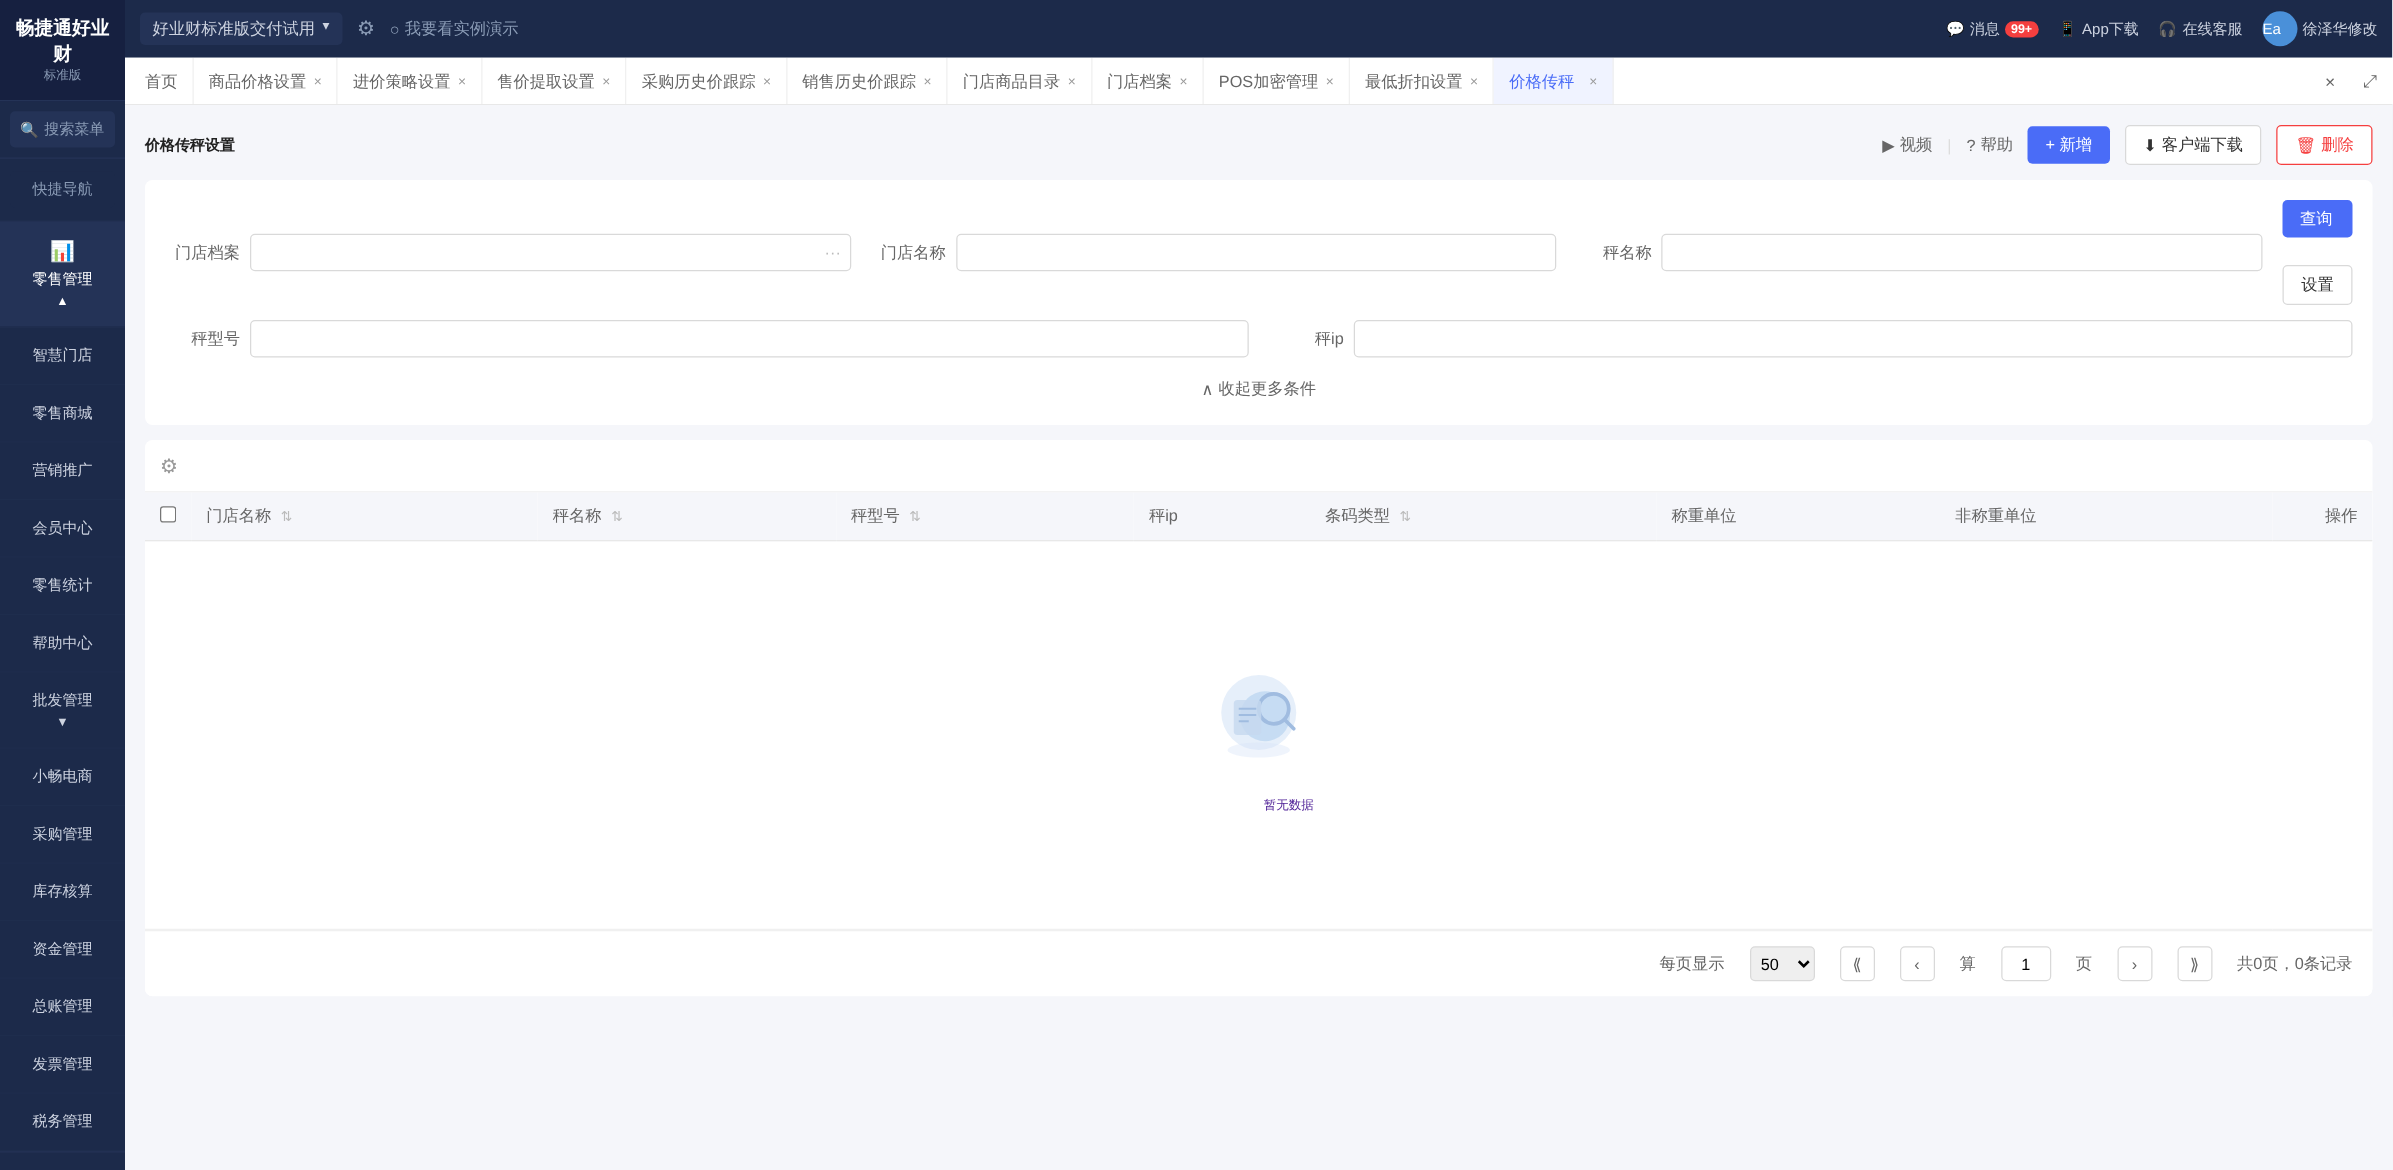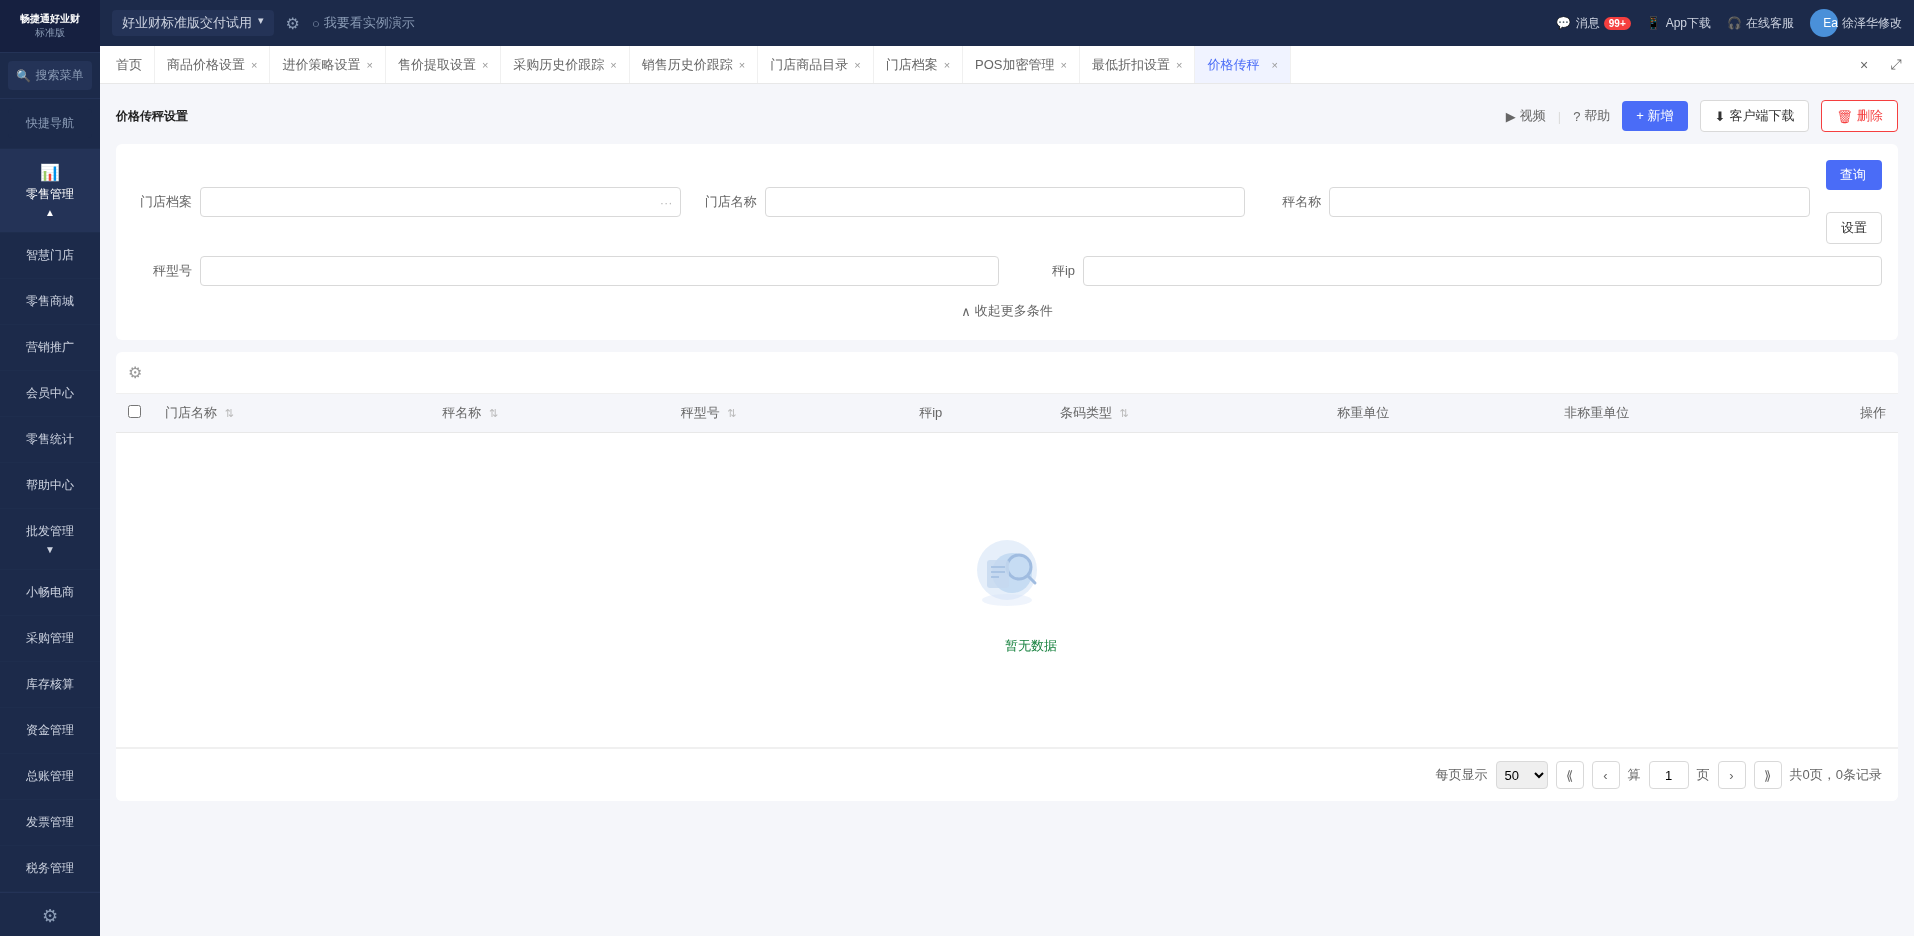--- a/index.html
+++ b/index.html
@@ -4,21 +4,21 @@
   <style>
     * { box-sizing: border-box; margin: 0; padding: 0; }
     body { font-family: 'Microsoft YaHei', Arial, sans-serif; font-size: 13px; background: #f0f2f5; color: #333; overflow: hidden; height: 936px; }
 
     
     .app-layout { display: flex; height: 100%; }
 
     
     .sidebar { width: 100px; background: #1c2a4a; color: #cdd3e0; display: flex; flex-direction: column; flex-shrink: 0; }
     .sidebar-logo { padding: 12px 8px; background: #162040; text-align: center; font-size: 11px; color: #a0a8be; line-height: 1.4; border-bottom: 1px solid #243357; }
-    .sidebar-logo .logo-title { font-size: 10px; color: #fff; font-weight: bold; }
+    .sidebar-logo .logo-title { font-size: 15px; color: #fff; font-weight: bold; }
     .sidebar-logo .logo-sub { font-size: 10px; color: #8a9bb5; }
     .sidebar-search { padding: 8px; border-bottom: 1px solid #243357; }
     .sidebar-search-btn { width: 100%; background: #243357; border: none; color: #8a9bb5; padding: 6px 8px; border-radius: 4px; cursor: pointer; font-size: 12px; text-align: center; display: flex; align-items: center; justify-content: center; gap: 4px; }
     .sidebar-nav-item { padding: 14px 8px; text-align: center; cursor: pointer; font-size: 12px; color: #cdd3e0; display: flex; flex-direction: column; align-items: center; gap: 4px; border-bottom: 1px solid #1e2d4d; }
     .sidebar-nav-item.active { background: #243357; color: #fff; }
     .sidebar-nav-item .nav-icon { font-size: 16px; }
     .sidebar-nav-item .nav-arrow { font-size: 10px; }
     .sidebar-footer { margin-top: auto; padding: 12px 8px; text-align: center; border-top: 1px solid #243357; }
     .sidebar-footer .gear-icon { font-size: 18px; color: #8a9bb5; cursor: pointer; }
 
@@ -27,21 +27,21 @@
 
     
     .topbar { background: #1c2a4a; color: #cdd3e0; height: 46px; display: flex; align-items: center; padding: 0 12px; gap: 12px; flex-shrink: 0; }
     .topbar-selector { display: flex; align-items: flex-start; gap: 6px; background: #243357; border-radius: 4px; padding: 4px 10px; cursor: pointer; color: #cdd3e0; font-size: 13px; }
     .topbar-selector .arrow { font-size: 11px; }
     .topbar-gear { color: #8a9bb5; cursor: pointer; font-size: 16px; }
     .topbar-demo { display: flex; align-items: center; gap: 4px; color: #8a9bb5; cursor: pointer; font-size: 13px; }
     .topbar-right { margin-left: auto; display: flex; align-items: center; gap: 16px; }
     .topbar-right-item { display: flex; align-items: center; gap: 4px; cursor: pointer; color: #cdd3e0; font-size: 12px; }
     .badge { background: #f53f3f; color: #fff; border-radius: 10px; padding: 1px 5px; font-size: 10px; font-weight: bold; }
-    .user-avatar { width: 28px; height: 28px; background: #4a90d9; border-radius: 50%; display: flex; align-items: center; justify-content: flex-end; color: #fff; font-size: 12px; }
+    .user-avatar { width: 28px; height: 28px; background: #4a90d9; border-radius: 50%; display: flex; align-items: center; justify-content: flex-start; color: #fff; font-size: 12px; }
 
     
     .tabbar { background: #fff; height: 38px; display: flex; align-items: center; border-bottom: 1px solid #e8e8e8; flex-shrink: 0; overflow-x: auto; padding: 0 4px; }
     .tabbar::-webkit-scrollbar { display: none; }
     .tab-item { height: 38px; padding: 16px 12px; display: flex; align-items: center; gap: 6px; cursor: pointer; font-size: 13px; color: #666; white-space: nowrap; border-right: 1px solid #f0f0f0; flex-shrink: 0; }
     .tab-item.active { color: #4a6cf7; background: #f0f3ff; gap: 12px; }
     .tab-item .tab-close { color: #999; font-size: 11px; cursor: pointer; }
     .tab-actions { margin-left: auto; display: flex; align-items: center; gap: 4px; flex-shrink: 0; }
     .tab-action-btn { width: 28px; height: 28px; display: flex; align-items: center; justify-content: center; cursor: pointer; color: #666; font-size: 14px; border-radius: 4px; }
 
@@ -78,24 +78,24 @@
     table { width: 100%; border-collapse: collapse; }
     thead th { background: #f5f6fa; padding: 10px 12px; font-size: 13px; color: #666; font-weight: normal; text-align: left; border-bottom: 1px solid #e8e8e8; white-space: nowrap; }
     thead th .sort-icon { color: #bbb; font-size: 11px; margin-left: 4px; }
     tbody td { padding: 12px; font-size: 13px; border-bottom: 1px solid #f0f0f0; color: #333; }
     .checkbox-cell { width: 36px; text-align: center; }
     .op-cell { width: 80px; text-align: right; }
 
     
     .empty-state { display: flex; flex-direction: column; align-items: center; justify-content: center; padding: 80px 0; }
     .empty-icon { width: 100px; height: 100px; margin-bottom: 12px; }
-    .empty-text { color: #15803d; font-size: 13px; margin-left: 48px; }
-
-    
-    .pagination { display: flex; align-items: center; justify-content: flex-end; padding: 12px 16px; background: #fff; border-top: 1px solid #f0f0f0; gap: 8px; font-size: 13px; color: #666; }
+    .empty-text { color: #4c1d95; font-size: 10px; margin-left: 48px; }
+
+    
+    .pagination { display: flex; align-items: center; justify-content: flex-end; padding: 12px 16px; background: #fff; border-top: 1px solid #f0f0f0; gap: 20px; font-size: 13px; color: #666; }
     .pagination-select { height: 28px; border: 1px solid #d9d9d9; border-radius: 4px; padding: 0 4px; font-size: 13px; }
     .page-btn { width: 28px; height: 28px; display: flex; align-items: center; justify-content: center; border: 1px solid #d9d9d9; border-radius: 4px; cursor: pointer; color: #666; background: #fff; }
     .page-input { width: 40px; height: 28px; border: 1px solid #d9d9d9; border-radius: 4px; text-align: center; font-size: 13px; }
 
     
     .quick-nav { padding: 10px 8px; border-bottom: 1px solid #1e2d4d; }
     .quick-nav-btn { width: 100%; background: #1c2a4a; border: none; color: #8a9bb5; padding: 6px; border-radius: 4px; cursor: pointer; font-size: 12px; text-align: center; }
   </style>
 </head>
 <body>

